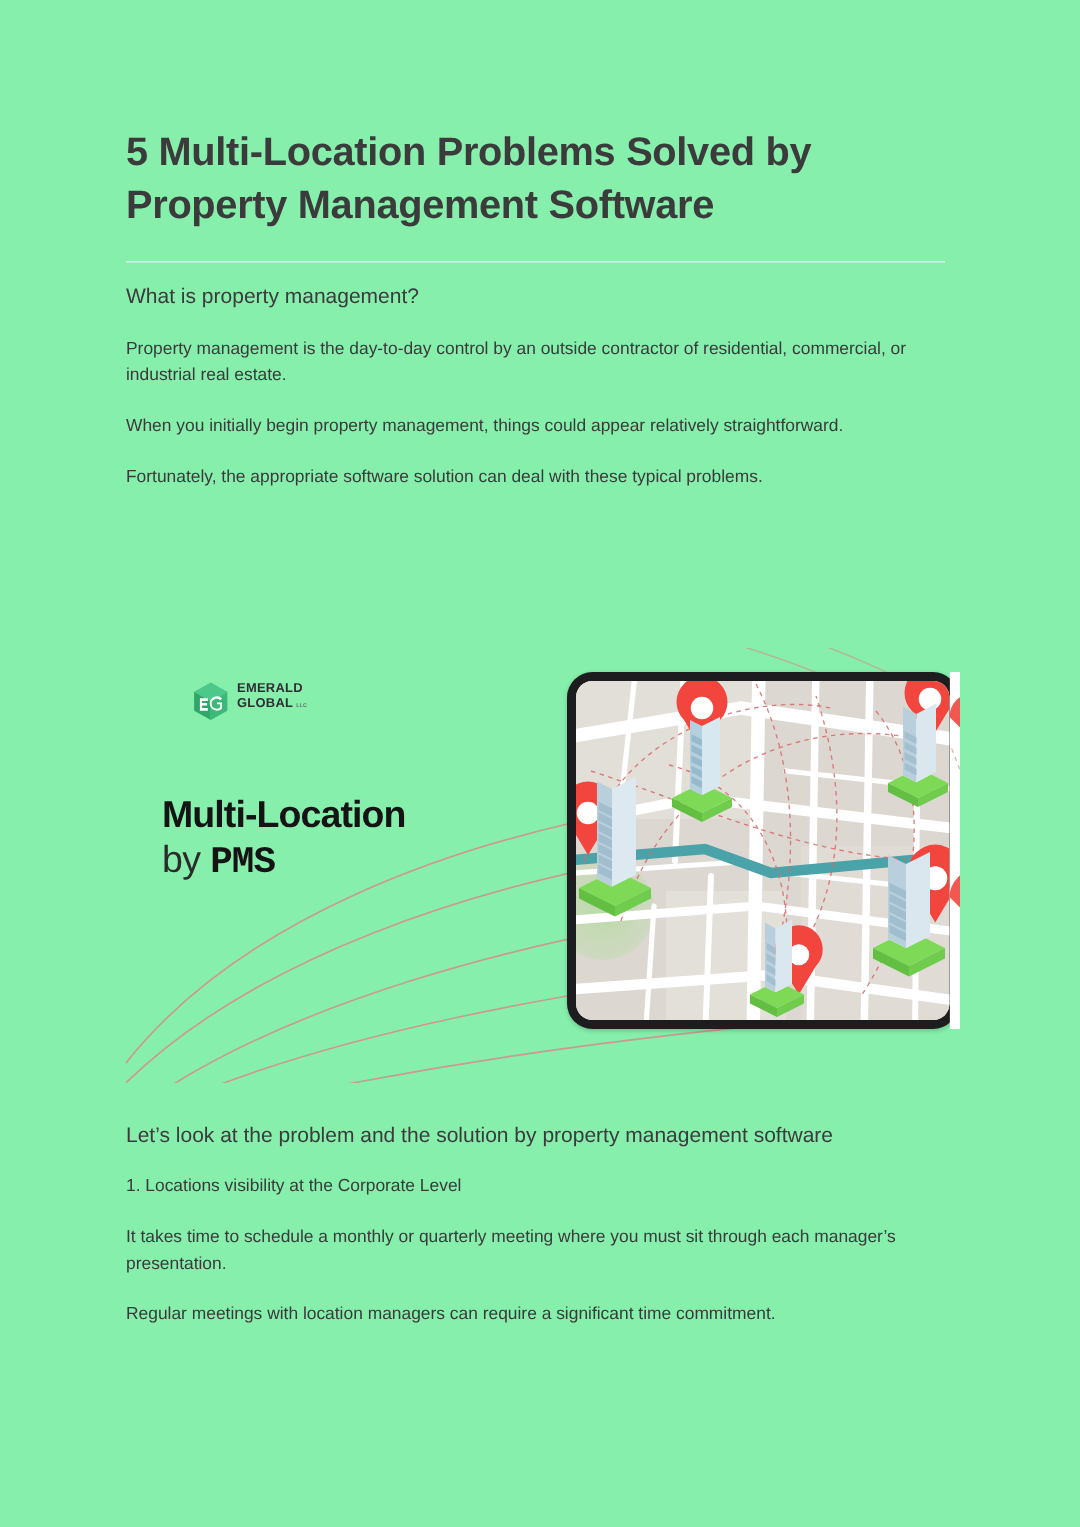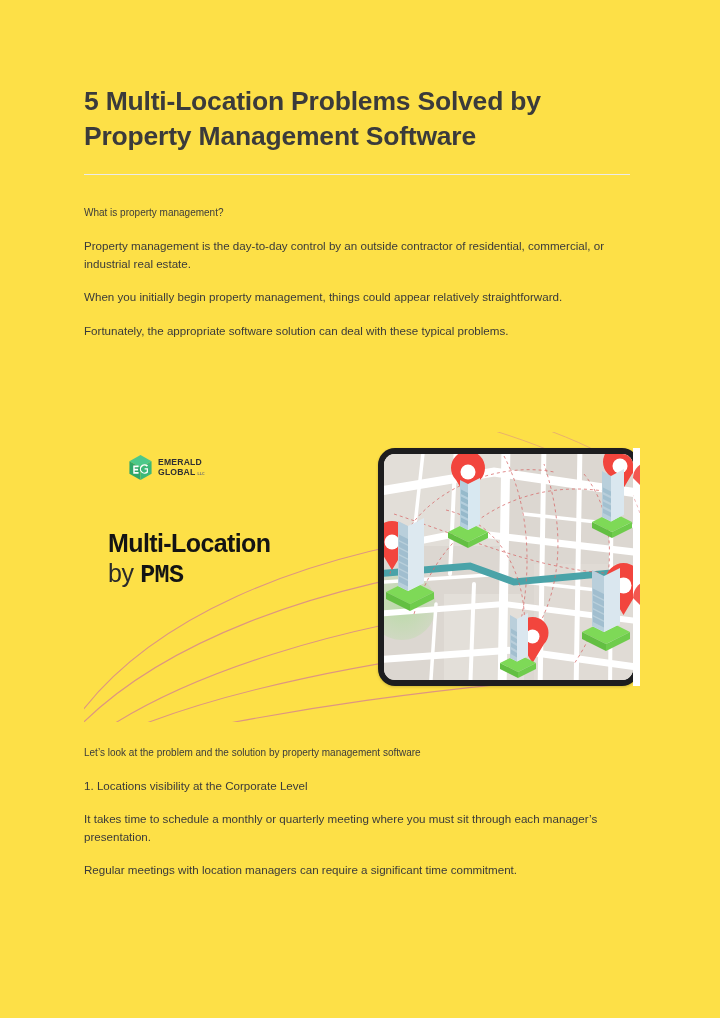--- a/index.html
+++ b/index.html
@@ -10,21 +10,21 @@
   body {
     width: 720px;
     height: 1018px;
     position: relative;
     font-family: "Liberation Sans", sans-serif;
     overflow: hidden;
   }
   .page {
     position: absolute;
     inset: 0;
-    background: #fde047;
+    background: #86efac;
   }
 
   
   .article {
     position: absolute;
     left: 84px;
     top: 84px;
     width: 546px;
   }
   .doc-title {
@@ -35,25 +35,25 @@
     letter-spacing: -0.2px;
     margin: 0;
   }
   .divider {
     height: 1px;
     background: #ebebeb;
     margin: 20px 0 0 0;
     width: 100%;
   }
   .section-head {
-    font-size: 10px;
+    font-size: 14px;
     font-weight: normal;
     color: #3b3b3b;
     line-height: 1.45;
-    margin: 31px 0 0 0;
+    margin: 12px 0 0 0;
   }
   .para {
     font-size: 11.6px;
     color: #3a3a3a;
     line-height: 1.52;
     margin: 16px 0 0 0;
   }
 
   
   .graphic {
@@ -69,21 +69,20 @@
     inset: 0;
     pointer-events: none;
   }
 
   
   .logo {
     position: absolute;
     left: 44px;
     top: 22px;
     display: flex;
-    align-items: center;
     gap: 5px;
   }
   .logo-mark { width: 25px; height: 27px; display: block; }
   .logo-text {
     display: flex;
     flex-direction: column;
     line-height: 1.0;
   }
   .logo-line1, .logo-line2 {
     font-size: 8.6px;

